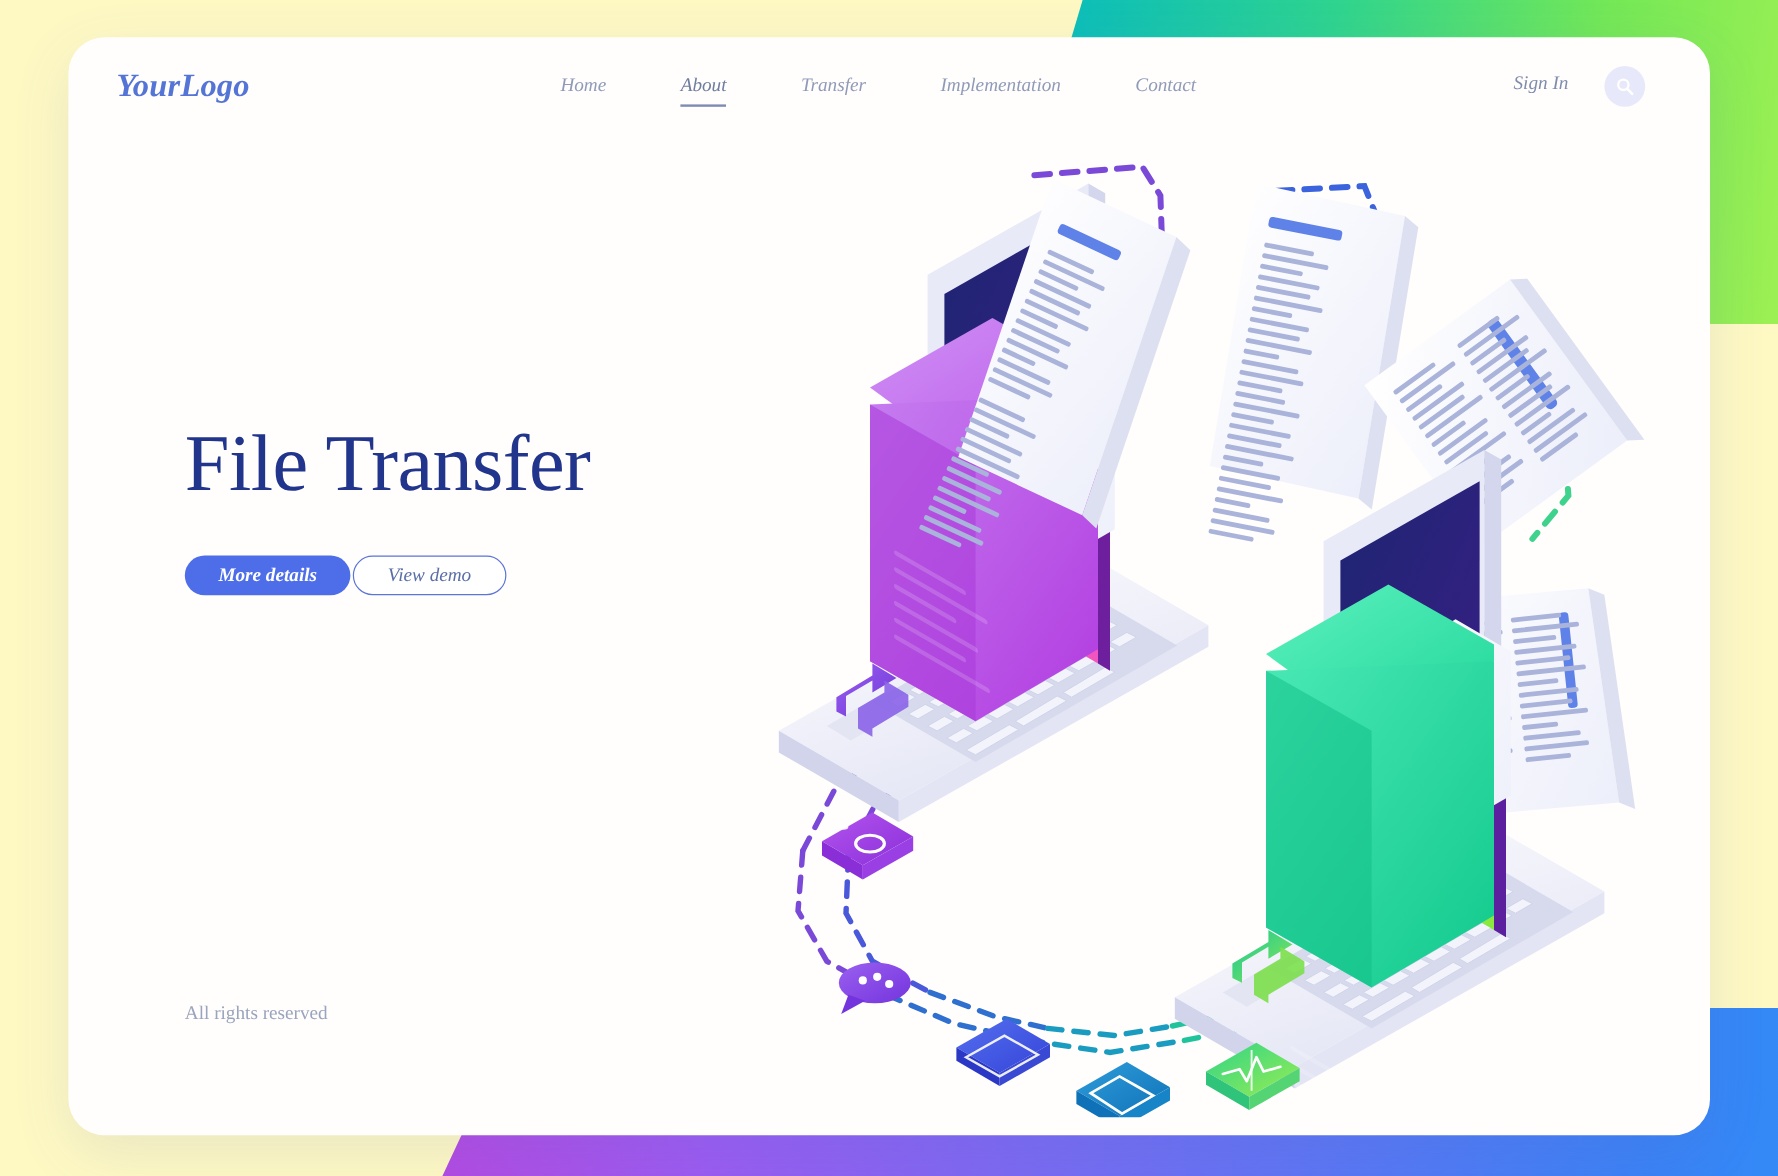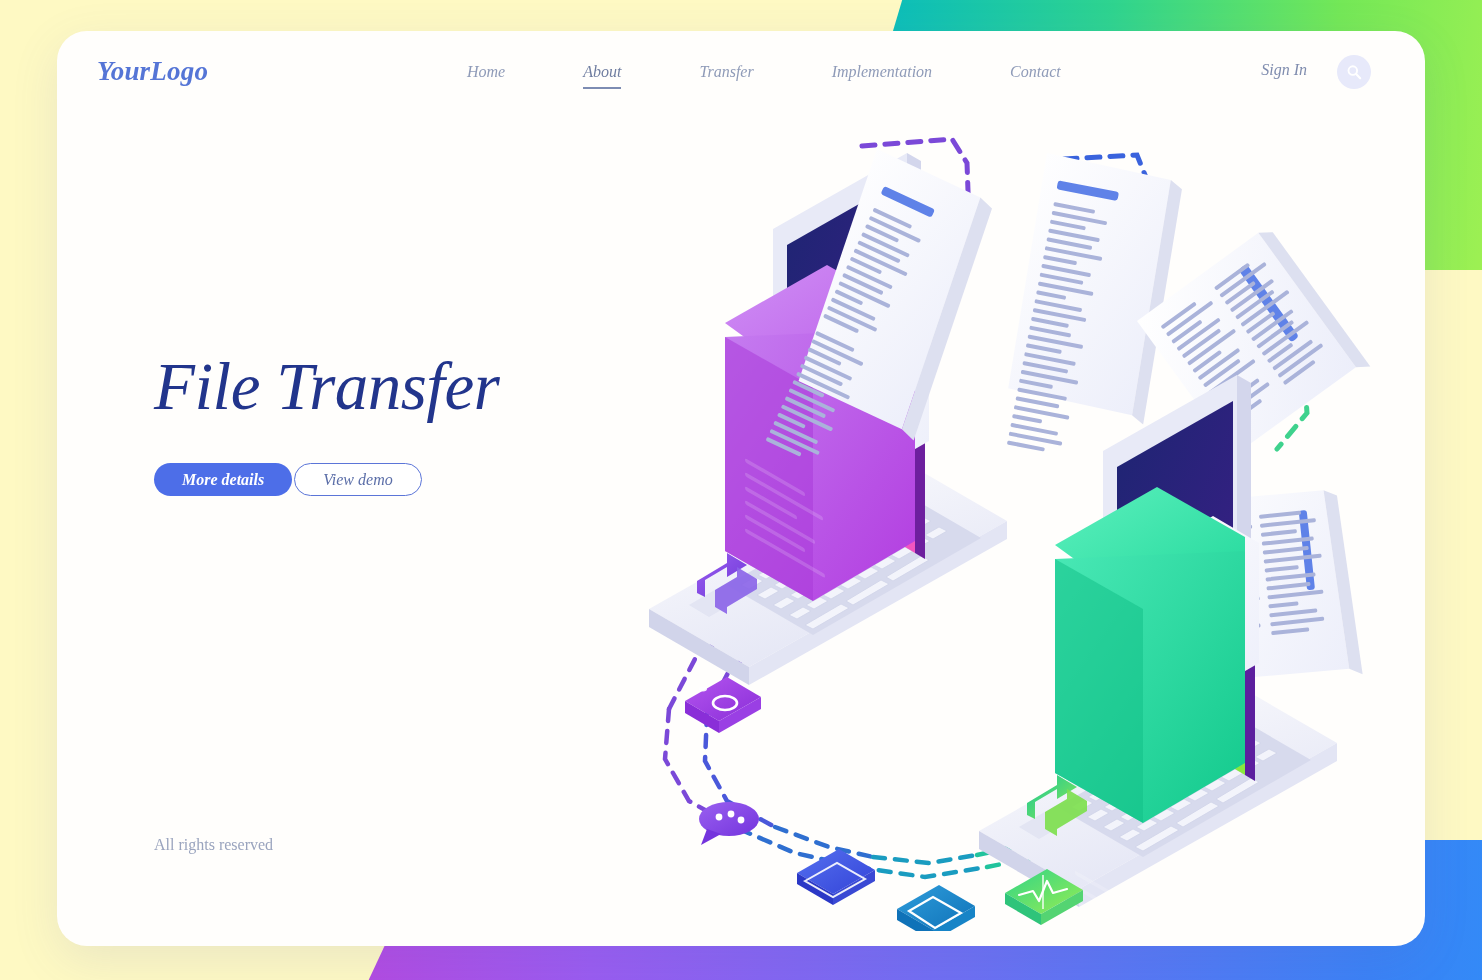--- a/index.html
+++ b/index.html
@@ -57,21 +57,21 @@
     font-weight: bold;
     color: #5575d6;
     letter-spacing: .2px;
     white-space: nowrap;
   }
   #nav {
     position: absolute;
     left: 410px; top: 30px;
     display: flex;
     align-items: flex-start;
-    gap: 16px;
+    gap: 0;
   }
   .nav-item {
     font-size: 16px;
     font-style: italic;
     color: #8f9bb8;
     padding: 2px 0 6px 0;
     margin-right: 62px;
     white-space: nowrap;
     cursor: pointer;
     border-bottom: 2px solid transparent;
@@ -102,21 +102,20 @@
 
   
   #hero { position: absolute; left: 97px; top: 320px; width: 520px; }
   #hero-title {
     font-size: 67px;
     color: #1f3municipal;
     color: #22358c;
     line-height: 1.05;
     letter-spacing: -0.5px;
     font-weight: normal;
-    font-style: italic;
   }
   #hero-desc {
     margin-top: 40px;
     font-size: 17.5px;
     line-height: 1.45;
     color: #9ba5c0;
     max-width: 390px;
   }
   #cta-row { margin-top: 42px; display: flex; align-items: center; gap: 2px; }
   #btn-more {

